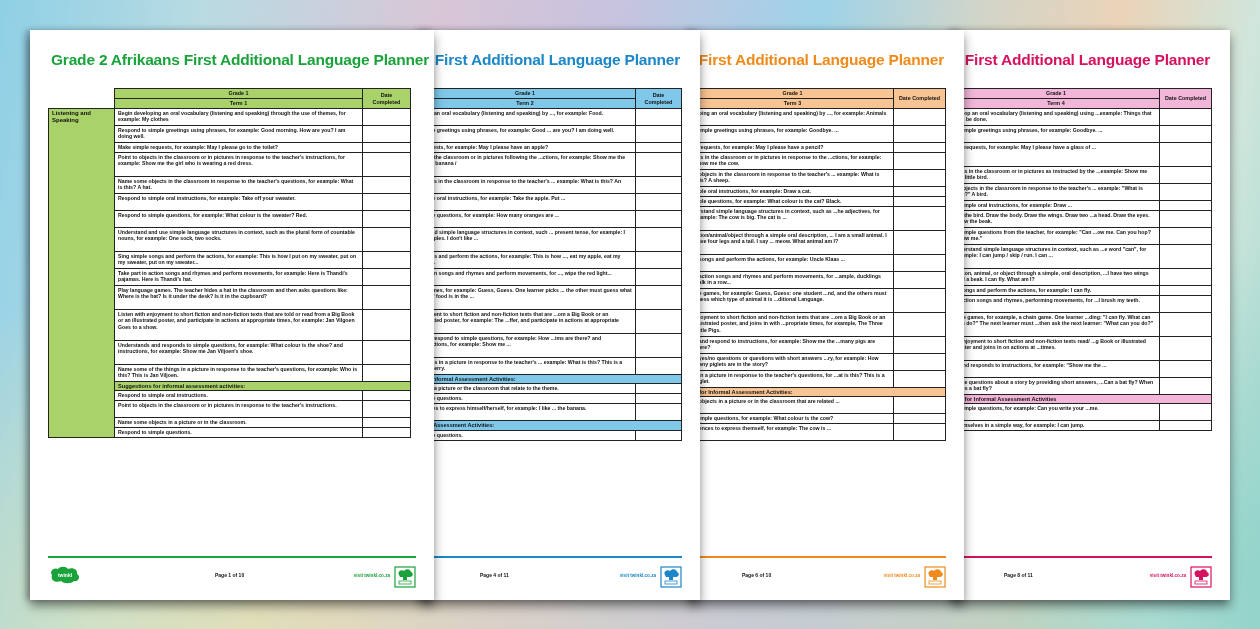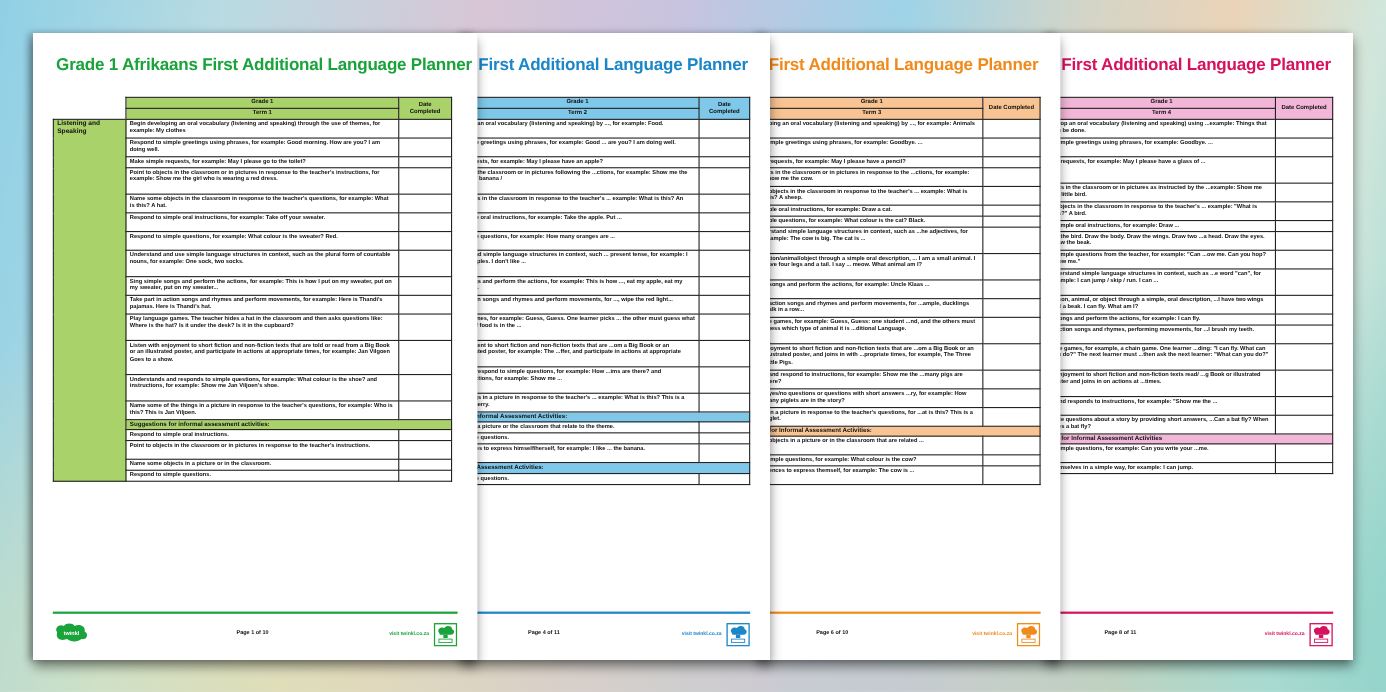--- a/index.html
+++ b/index.html
@@ -103,21 +103,21 @@
   .brand-logo {
     position: absolute; bottom: 16px; left: 18px; width: 34px; height: 18px;
   }
 </style>
 </head>
 <body>
 
 <div class="bg-glow"></div>
 
 <div class="page p1">
-  <div class="page-title" style="color:#1aa33b">Grade 1 Afrikaans First Additional Language Planner</div>
+  <div class="page-title" style="color:#1aa33b">Grade 2 Afrikaans First Additional Language Planner</div>
   <table class="planner">
     <colgroup>
         <col style="width:66px">
         <col>
         <col style="width:48px">
       </colgroup>
     <tbody>
         <tr>
       <td style="border:none;background:transparent"></td>
       <th class="hdr">Grade 1</th>

